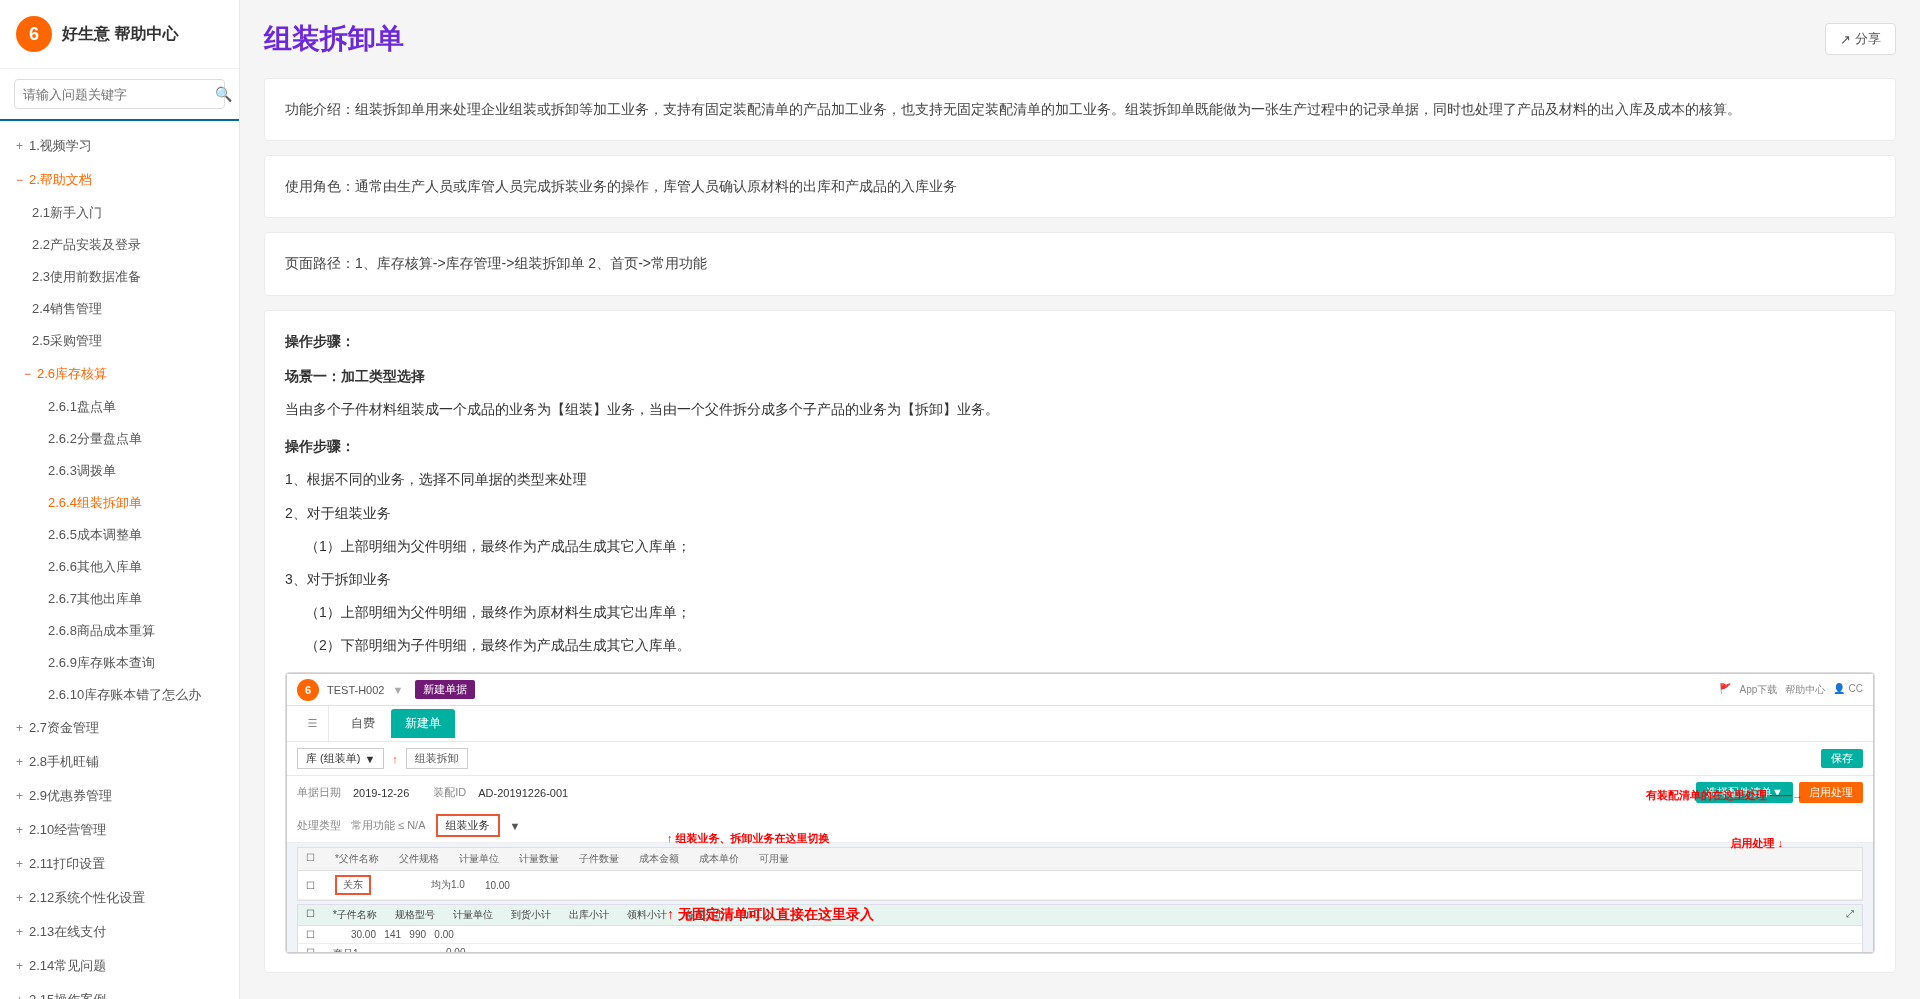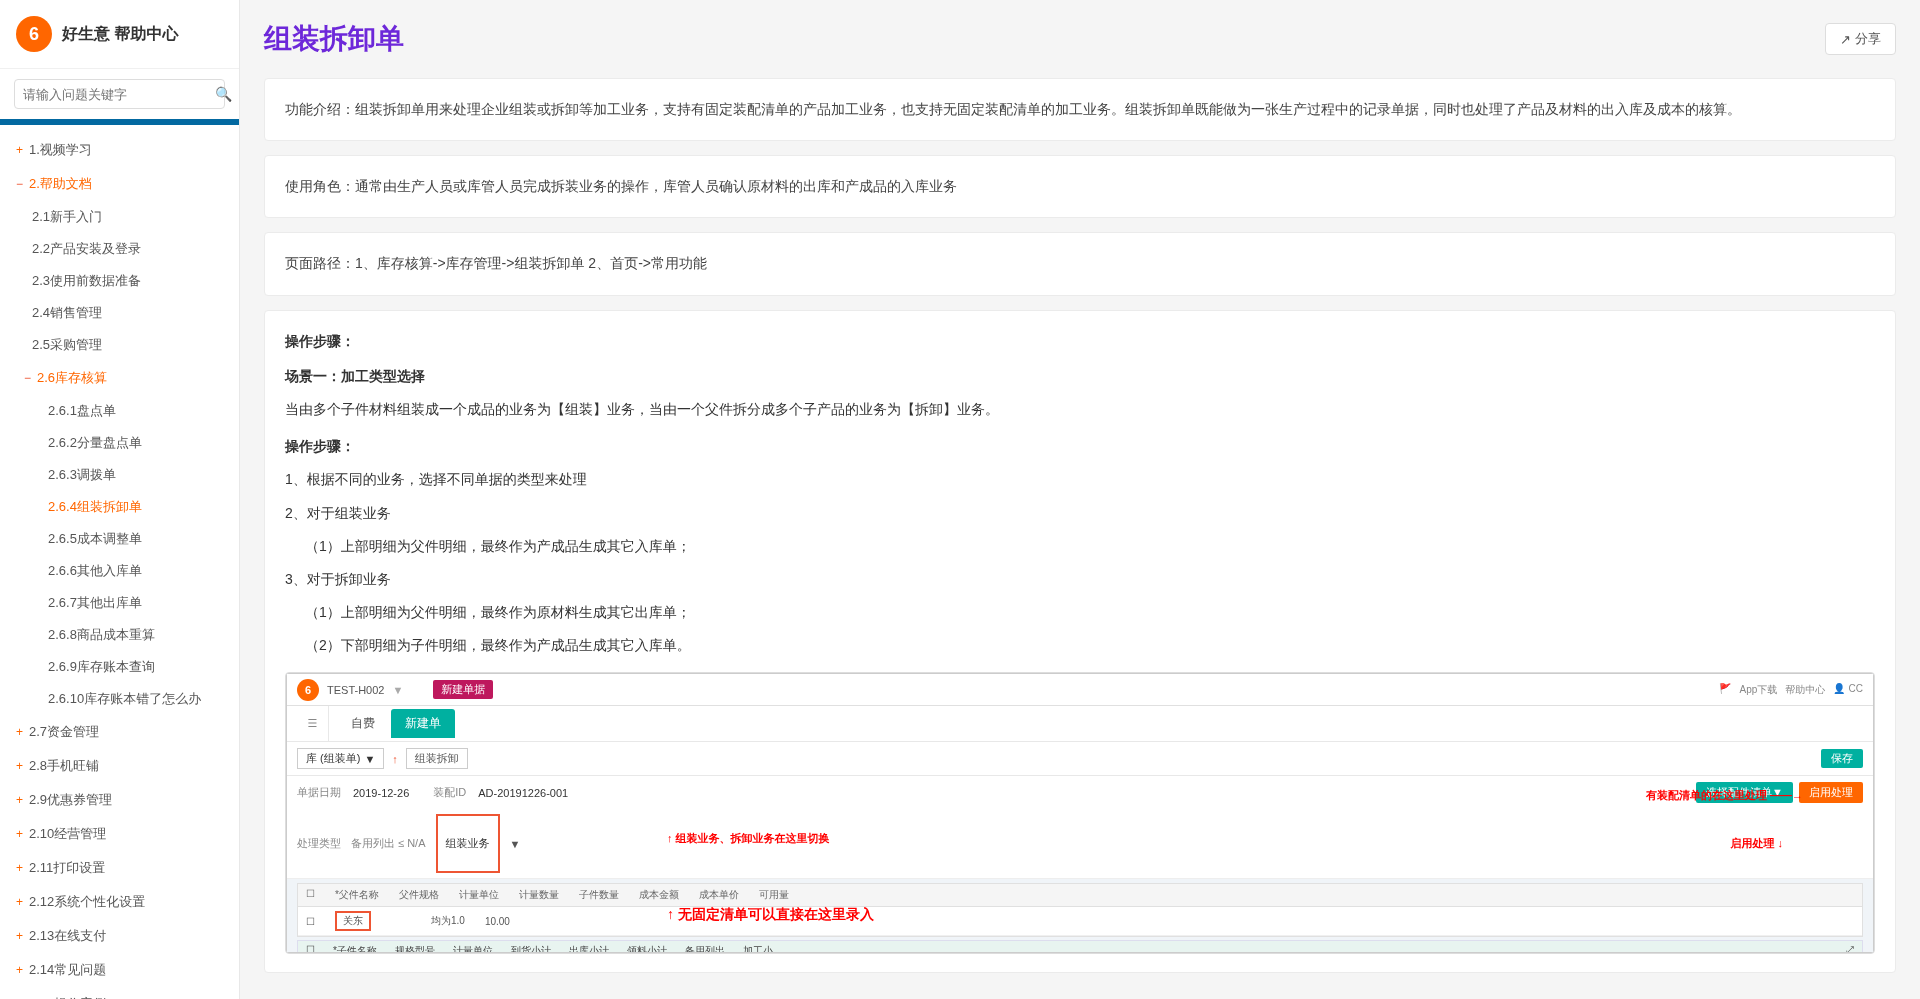--- a/index.html
+++ b/index.html
@@ -40,21 +40,21 @@
     }
 
     .logo-text {
       font-size: 16px;
       font-weight: bold;
       color: #333;
     }
 
     .search-area {
       padding: 10px 14px;
-      border-bottom: 6px solid #0369a1;
+      border-bottom: 2px solid #0369a1;
     }
 
     .search-input-wrapper {
       position: relative;
       display: flex;
       align-items: center;
       border: 1px solid #ddd;
       border-radius: 4px;
       background: #fff;
     }
@@ -377,21 +377,21 @@
       <p style="padding-left:20px;">（2）下部明细为子件明细，最终作为产成品生成其它入库单。</p>
     </div>
 
     <div class="screenshot-container">
       <div class="fake-screenshot">
 
         <div class="fs-topbar">
           <div class="fs-orange-logo">6</div>
           <span style="font-size:11px;color:#555;">TEST-H002</span>
           <span style="font-size:11px;color:#aaa;">▼</span>
-          <div style="background:#be185d;color:#fff;font-size:11px;padding:2px 8px;border-radius:2px;margin-left:22px;">新建单据</div>
+          <div style="background:#701a75;color:#fff;font-size:11px;padding:2px 8px;border-radius:2px;margin-left:4px;">新建单据</div>
           <div style="margin-left:auto;display:flex;gap:8px;font-size:10px;color:#888;">
             <span>🚩</span>
             <span>App下载</span>
             <span>帮助中心</span>
             <span>👤 CC</span>
           </div>
         </div>
 
         <div class="fs-nav-tabs">
           <div style="width:32px;height:100%;display:flex;align-items:center;justify-content:center;font-size:11px;color:#888;border-right:1px solid #e8e8e8;margin-right:6px;">☰</div>
@@ -415,22 +415,22 @@
           <span style="color:#888;margin-left:12px;">装配ID</span>
           <span>AD-20191226-001</span>
           <div style="margin-left:auto;display:flex;gap:6px;align-items:center;">
             <div style="background:#00b0a0;color:#fff;font-size:11px;padding:3px 10px;border-radius:2px;">选择配件清单▼</div>
             <div style="background:#ff6600;color:#fff;font-size:11px;padding:3px 10px;border-radius:2px;">启用处理</div>
           </div>
         </div>
 
         <div style="padding:5px 10px;background:#fff;border-bottom:1px solid #eee;display:flex;align-items:center;gap:10px;font-size:11px;">
           <span style="color:#888;">处理类型</span>
-          <span style="color:#888;">备用列出 ≤ N/A</span>
-          <div style="border:2px solid #e53;padding:20px 8px;font-size:11px;color:#333;">组装业务</div>
+          <span style="color:#888;">常用功能 ≤ N/A</span>
+          <div style="border:2px solid #e53;padding:2px 8px;font-size:11px;color:#333;">组装业务</div>
           <span style="font-size:11px;color:#555;">▼</span>
         </div>
 
         <div style="position:absolute;top:112px;right:70px;background:none;">
           <span style="color:red;font-size:11px;font-weight:bold;">有装配清单的在这里处理 ——→</span>
         </div>
 
         <div style="position:absolute;top:155px;left:380px;">
           <span style="color:red;font-size:11px;font-weight:bold;">↑ 组装业务、拆卸业务在这里切换</span>
         </div>

